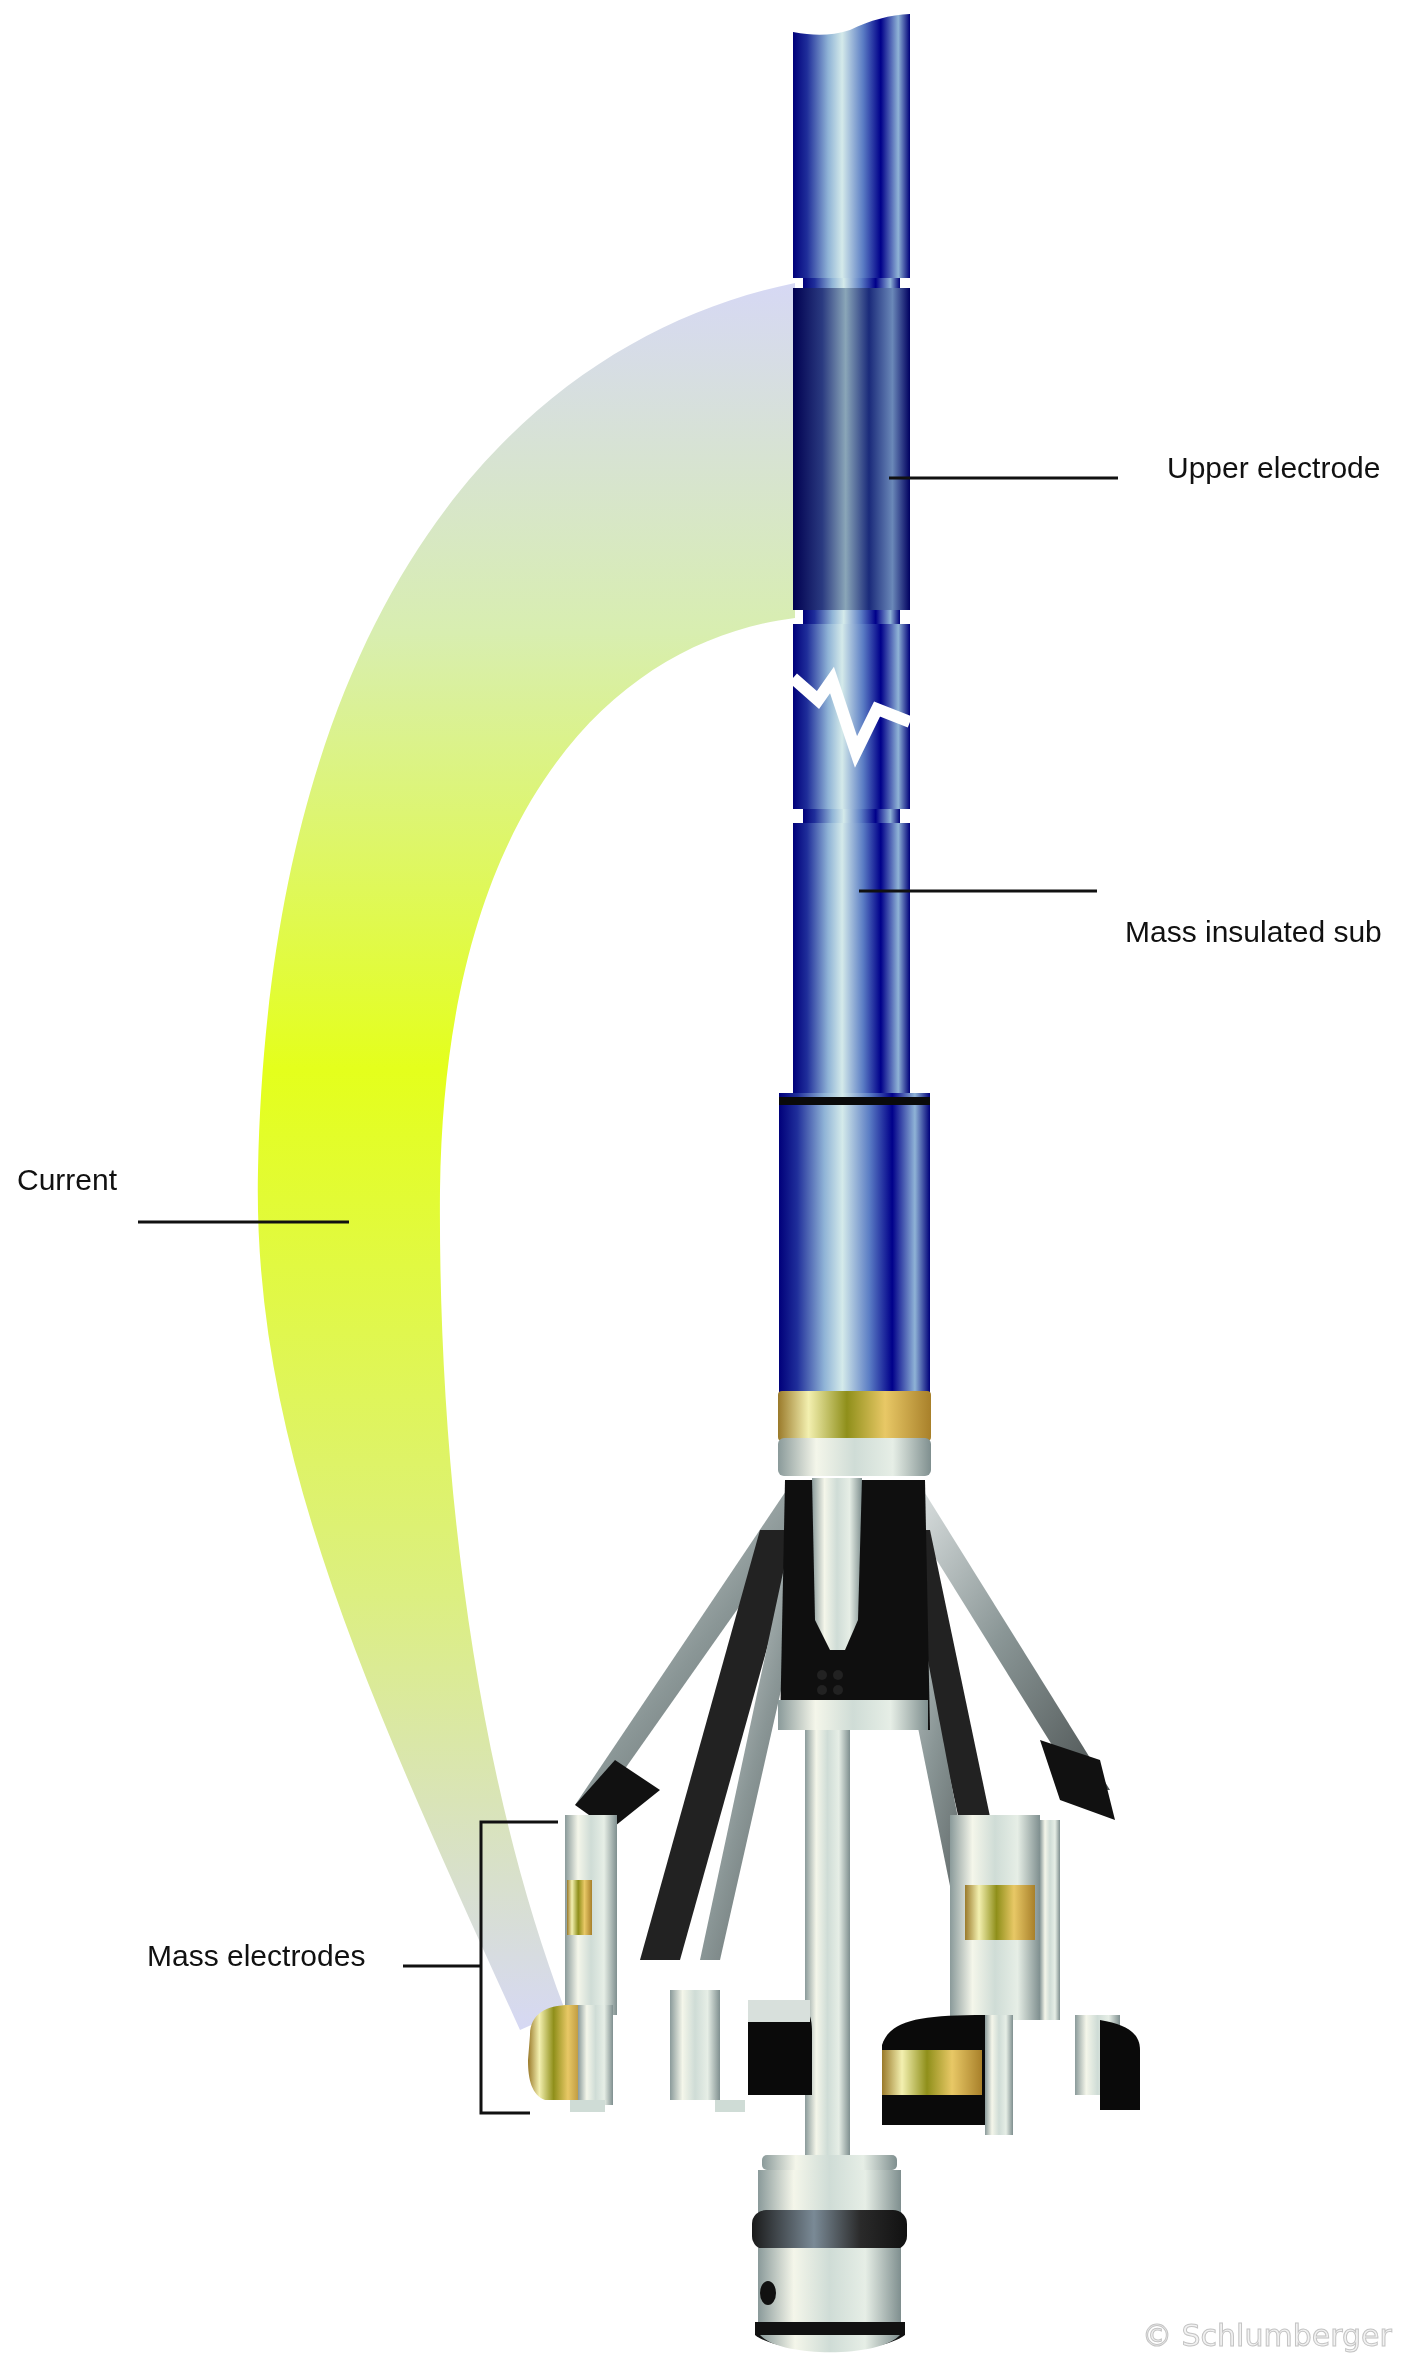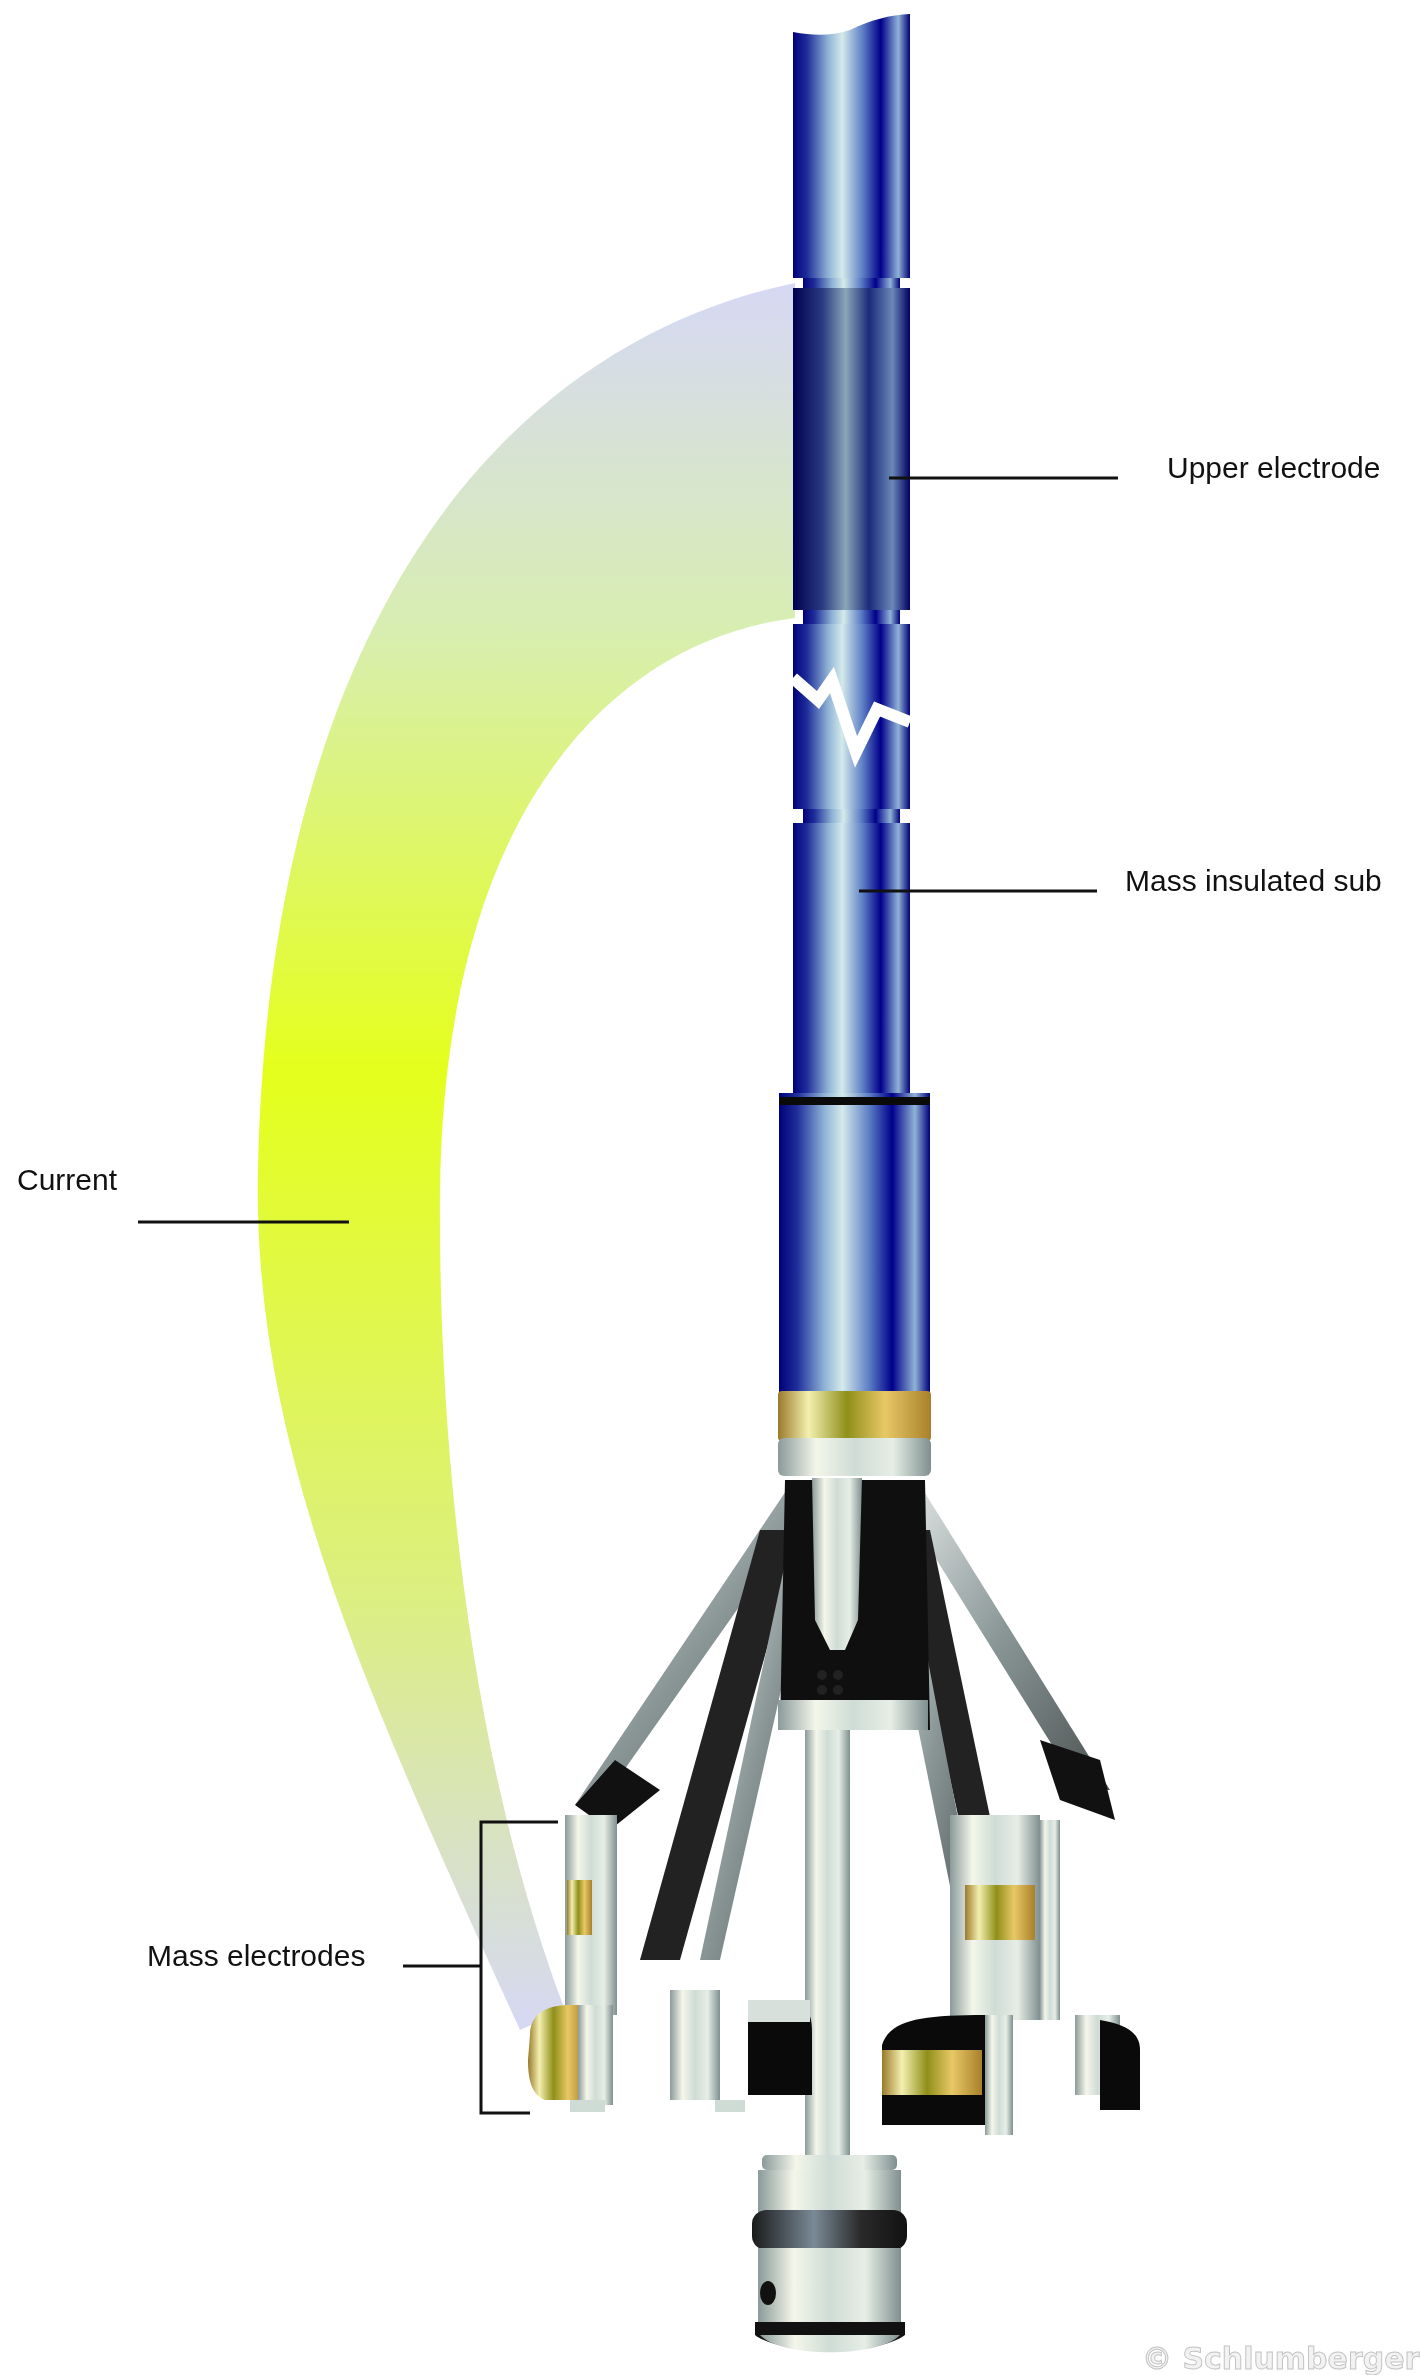--- a/index.html
+++ b/index.html
@@ -2,22 +2,22 @@
 <html><head>
 <meta charset="utf-8">
 <style>
   html, body { margin: 0; padding: 0; background: #ffffff; }
   body { width: 1420px; height: 2375px; position: relative; overflow: hidden;
          font-family: "Liberation Sans", sans-serif; }
   #diagram { position: absolute; left: 0; top: 0; }
   .label { position: absolute; font-family: "Liberation Sans", sans-serif;
            font-size: 30px; color: #111; white-space: nowrap; line-height: 1; }
   .copyright { position: absolute; font-family: "DejaVu Sans", sans-serif;
-               font-size: 30px; font-weight: bold; color: #f2f2f2;
-               -webkit-text-stroke: 1px #c4c4c4; white-space: nowrap; margin-top: 23px; }
+               font-size: 30px; font-weight: normal; color: #f2f2f2;
+               -webkit-text-stroke: 1px #c4c4c4; white-space: nowrap; }
 </style>
 </head>
 <body>
 
 <svg id="diagram" width="1420" height="2375" viewBox="0 0 1420 2375" xmlns="http://www.w3.org/2000/svg">
   <defs>
     <linearGradient id="blueTube" x1="0" y1="0" x2="1" y2="0">
       <stop offset="0" stop-color="#00007a"></stop>
       <stop offset="0.12" stop-color="#1f2e9a"></stop>
       <stop offset="0.3" stop-color="#8fb3d6"></stop>
@@ -149,16 +149,16 @@
   </g>
 
   <line x1="889" y1="478" x2="1118" y2="478" stroke="#111" stroke-width="3"></line>
   <line x1="859" y1="891" x2="1097" y2="891" stroke="#111" stroke-width="3"></line>
   <line x1="138" y1="1222" x2="349" y2="1222" stroke="#111" stroke-width="3"></line>
   <polyline points="558,1822 481,1822 481,2113 530,2113" fill="none" stroke="#111" stroke-width="3"></polyline>
   <line x1="403" y1="1966" x2="481" y2="1966" stroke="#111" stroke-width="3"></line>
 </svg>
 
 <div class="label" style="left:1125px; top:453px;margin-left:42px;">Upper electrode</div>
-<div class="label" style="left:1125px; top:866px;">Mass insulated sub</div>
+<div class="label" style="left:1125px; top:917px;">Mass insulated sub</div>
 <div class="label" style="left:17px; top:1165px;text-align:right;">Current</div>
 <div class="label" style="left:147px; top:1941px;">Mass electrodes</div>
 <div class="copyright" style="left:1142px; top:2318px;">© Schlumberger</div>
 
 </body></html>

